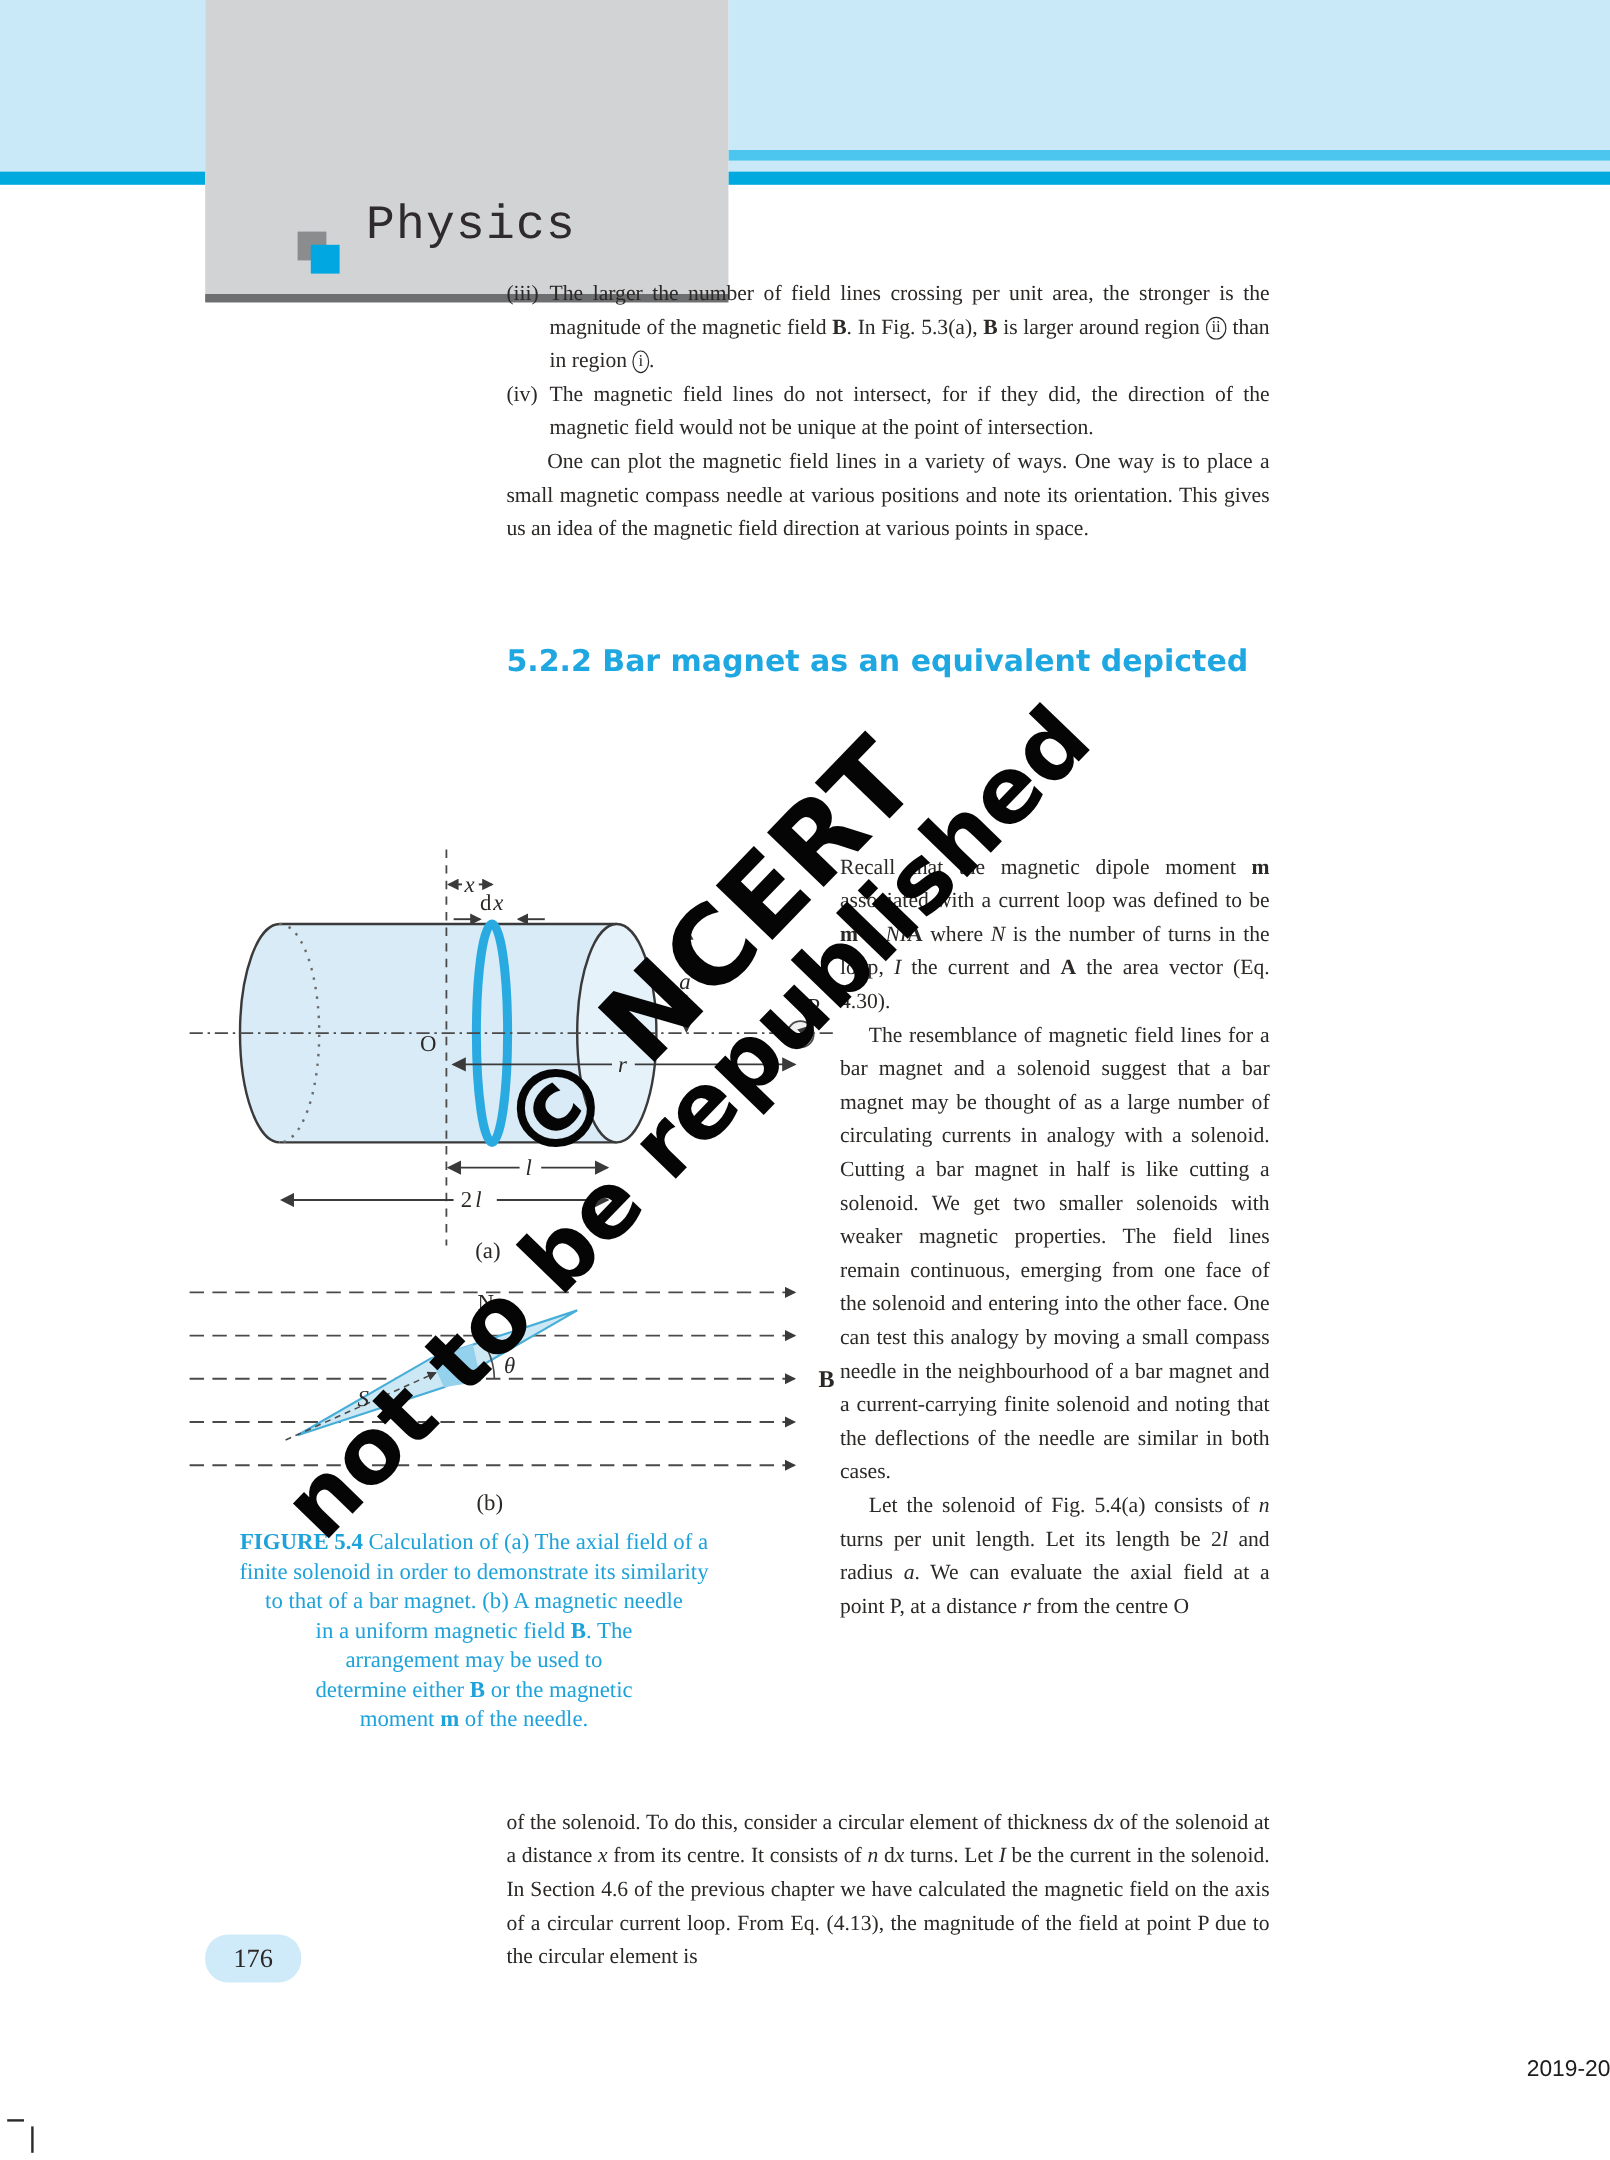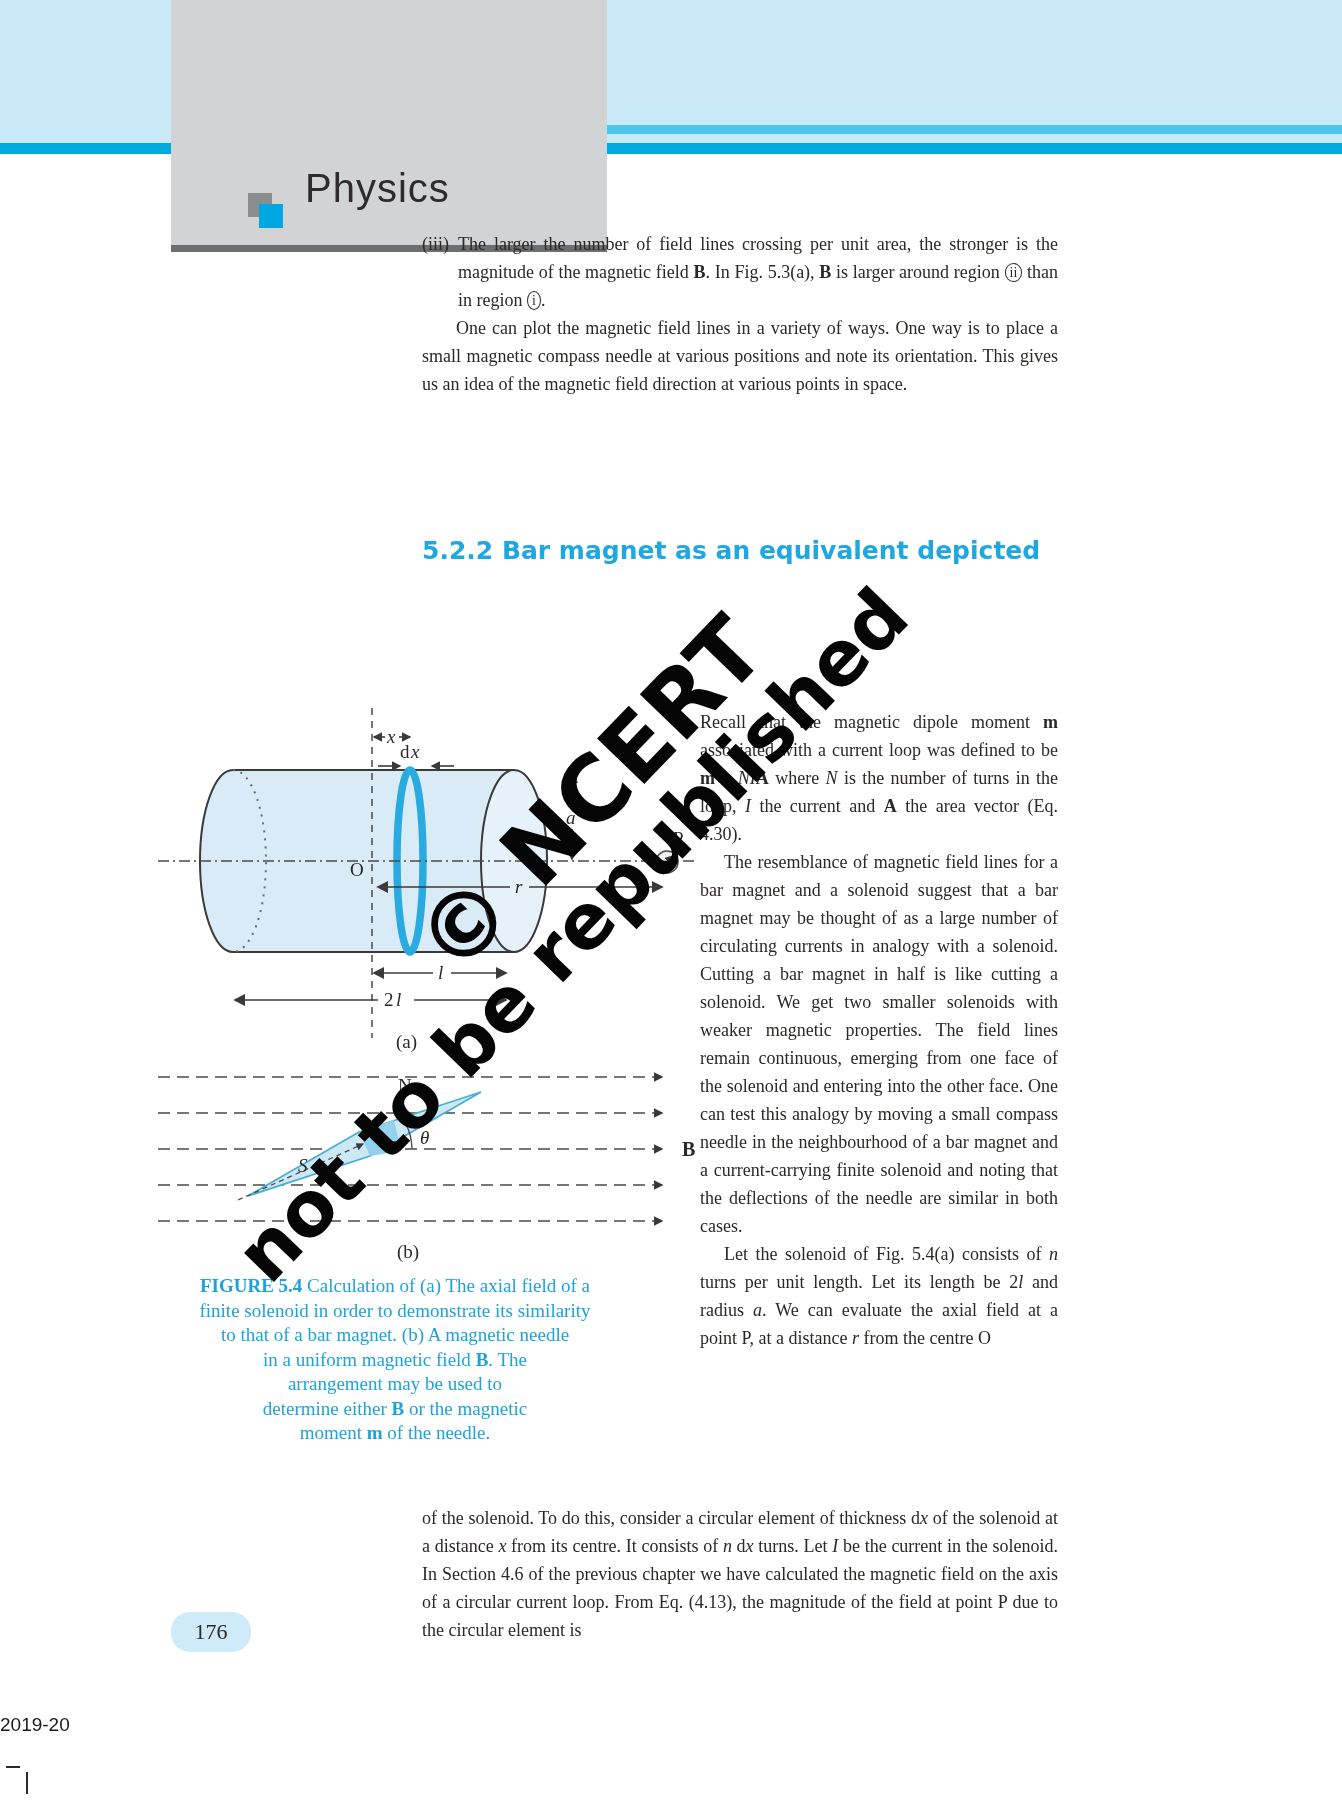--- a/index.html
+++ b/index.html
@@ -3,21 +3,21 @@
 <meta charset="utf-8">
 <style>
   html,body{margin:0;padding:0;background:#ffffff;}
   #page{position:relative;width:1342px;height:1800px;background:#fff;overflow:hidden;
         font-family:"Liberation Serif",serif;color:#2b2826;}
   
   .band{position:absolute;}
   .mark{position:absolute;background:#2a2a2a;}
   #gray-box{position:absolute;left:171px;top:0;width:436px;height:245px;background:#d2d3d5;
             border-bottom:7px solid #6d6e70;}
-  #physics-title{position:absolute;left:305px;top:166px;font-family:Liberation Sans, sans-serif;
+  #physics-title{position:absolute;left:305px;top:166px;font-family:Liberation Mono, monospace;
                  font-size:40px;letter-spacing:1px;color:#2f2b2c;}
   .logo-sq{position:absolute;width:24px;height:24px;}
   
   .txt{position:absolute;font-size:18px;line-height:28px;text-align:justify;}
   .list-item{position:relative;padding-left:36px;}
   .list-label{position:absolute;left:0;top:0;}
   .indent{text-indent:34px;}
   .indent-sm{text-indent:24px;}
   .circled{display:inline-block;border:1.4px solid #2b2826;border-radius:50%;
            padding:0 4px;font-size:14px;line-height:17px;vertical-align:1px;}
@@ -32,21 +32,21 @@
   svg .bold{font-weight:bold;font-size:20px;}
   
   .watermark{position:absolute;white-space:nowrap;z-index:50;color:#050505;
      font-family:"DejaVu Sans",sans-serif;font-weight:bold;
      transform:translate(-50%,-50%) rotate(-46deg);}
   #wm1{left:590px;top:795px;font-size:90px;}
   #wm2{left:572px;top:935px;font-size:76px;}
   
   #page-num-box{position:absolute;left:171px;top:1612px;width:80px;height:40px;
      background:#cfeaf8;text-align:center;line-height:40px;font-size:22px;border-radius:19px;}
-  #year-footer{position:absolute;left:0;top:1714px;width:100%;text-align:left;
+  #year-footer{position:absolute;left:0;top:1714px;width:100%;text-align:right;
      font-family:"Liberation Sans",sans-serif;font-size:19px;color:#1c1c1c;}
 </style>
 </head>
 <body>
 
 <div id="page">
 
   <div class="mark" style="left:19px;top:2px;width:2px;height:28px;"></div>
   <div class="mark" style="left:3px;top:27px;width:14px;height:2px;"></div>
   <div class="mark" style="left:6px;top:1766px;width:14px;height:2px;"></div>
@@ -63,20 +63,24 @@
   <div class="logo-sq" style="left:248px;top:193px;background:#8a8c8e;"></div>
   <div class="logo-sq" style="left:259px;top:204px;background:#00a7e1;"></div>
   <div id="physics-title">Physics</div>
 
   <div id="section-heading">5.2.2  Bar magnet as an equivalent depicted</div>
 
   <div class="txt" style="left:422px;top:230px;width:636px;">
     <div class="list-item">
       <span class="list-label">(iii)</span>
       <span><span>The larger the number of field lines crossing per unit area, the stronger is the magnitude of the magnetic field </span><span style="font-weight: bold;">B</span><span>. In Fig. 5.3(a), </span><span style="font-weight: bold;">B</span><span> is larger around region </span><span class="circled">ii</span><span> than in region </span><span class="circled">i</span><span>.</span></span>
+    </div>
+    <div class="list-item">
+      <span class="list-label">(iv)</span>
+      <span><span>The magnetic field lines do not intersect, for if they did, the direction of the magnetic field would not be unique at the point of intersection.</span></span>
     </div>
     <div class="indent"><span>One can plot the magnetic field lines in a variety of ways. One way is to place a small magnetic compass needle at various positions and note its orientation. This gives us an idea of the magnetic field direction at various points in space.</span></div>
   </div>
 
 
   <div class="txt" style="left:700px;top:708px;width:358px;">
     <div><span>Recall that the magnetic dipole moment </span><span style="font-weight: bold;">m</span><span> associated with a current loop was defined to be </span><span style="font-weight: bold;">m</span><span> = </span><span style="font-style: italic;">NI</span><span style="font-weight: bold;">A</span><span> where </span><span style="font-style: italic;">N</span><span> is the number of turns in the loop, </span><span style="font-style: italic;">I</span><span> the current and </span><span style="font-weight: bold;">A</span><span> the area vector (Eq. 4.30).</span></div>
     <div class="indent-sm"><span>The resemblance of magnetic field lines for a bar magnet and a solenoid suggest that a bar magnet may be thought of as a large number of circulating currents in analogy with a solenoid. Cutting a bar magnet in half is like cutting a solenoid. We get two smaller solenoids with weaker magnetic properties. The field lines remain continuous, emerging from one face of the solenoid and entering into the other face. One can test this analogy by moving a small compass needle in the neighbourhood of a bar magnet and a current-carrying finite solenoid and noting that the deflections of the needle are similar in both cases.</span></div>
     <div class="indent-sm"><span>Let the solenoid of Fig. 5.4(a) consists of </span><span style="font-style: italic;">n</span><span> turns per unit length. Let its length be 2</span><span style="font-style: italic;">l</span><span> and radius </span><span style="font-style: italic;">a</span><span>. We can evaluate the axial field at a point P, at a distance </span><span style="font-style: italic;">r</span><span> from the centre O</span></div>
   </div>

